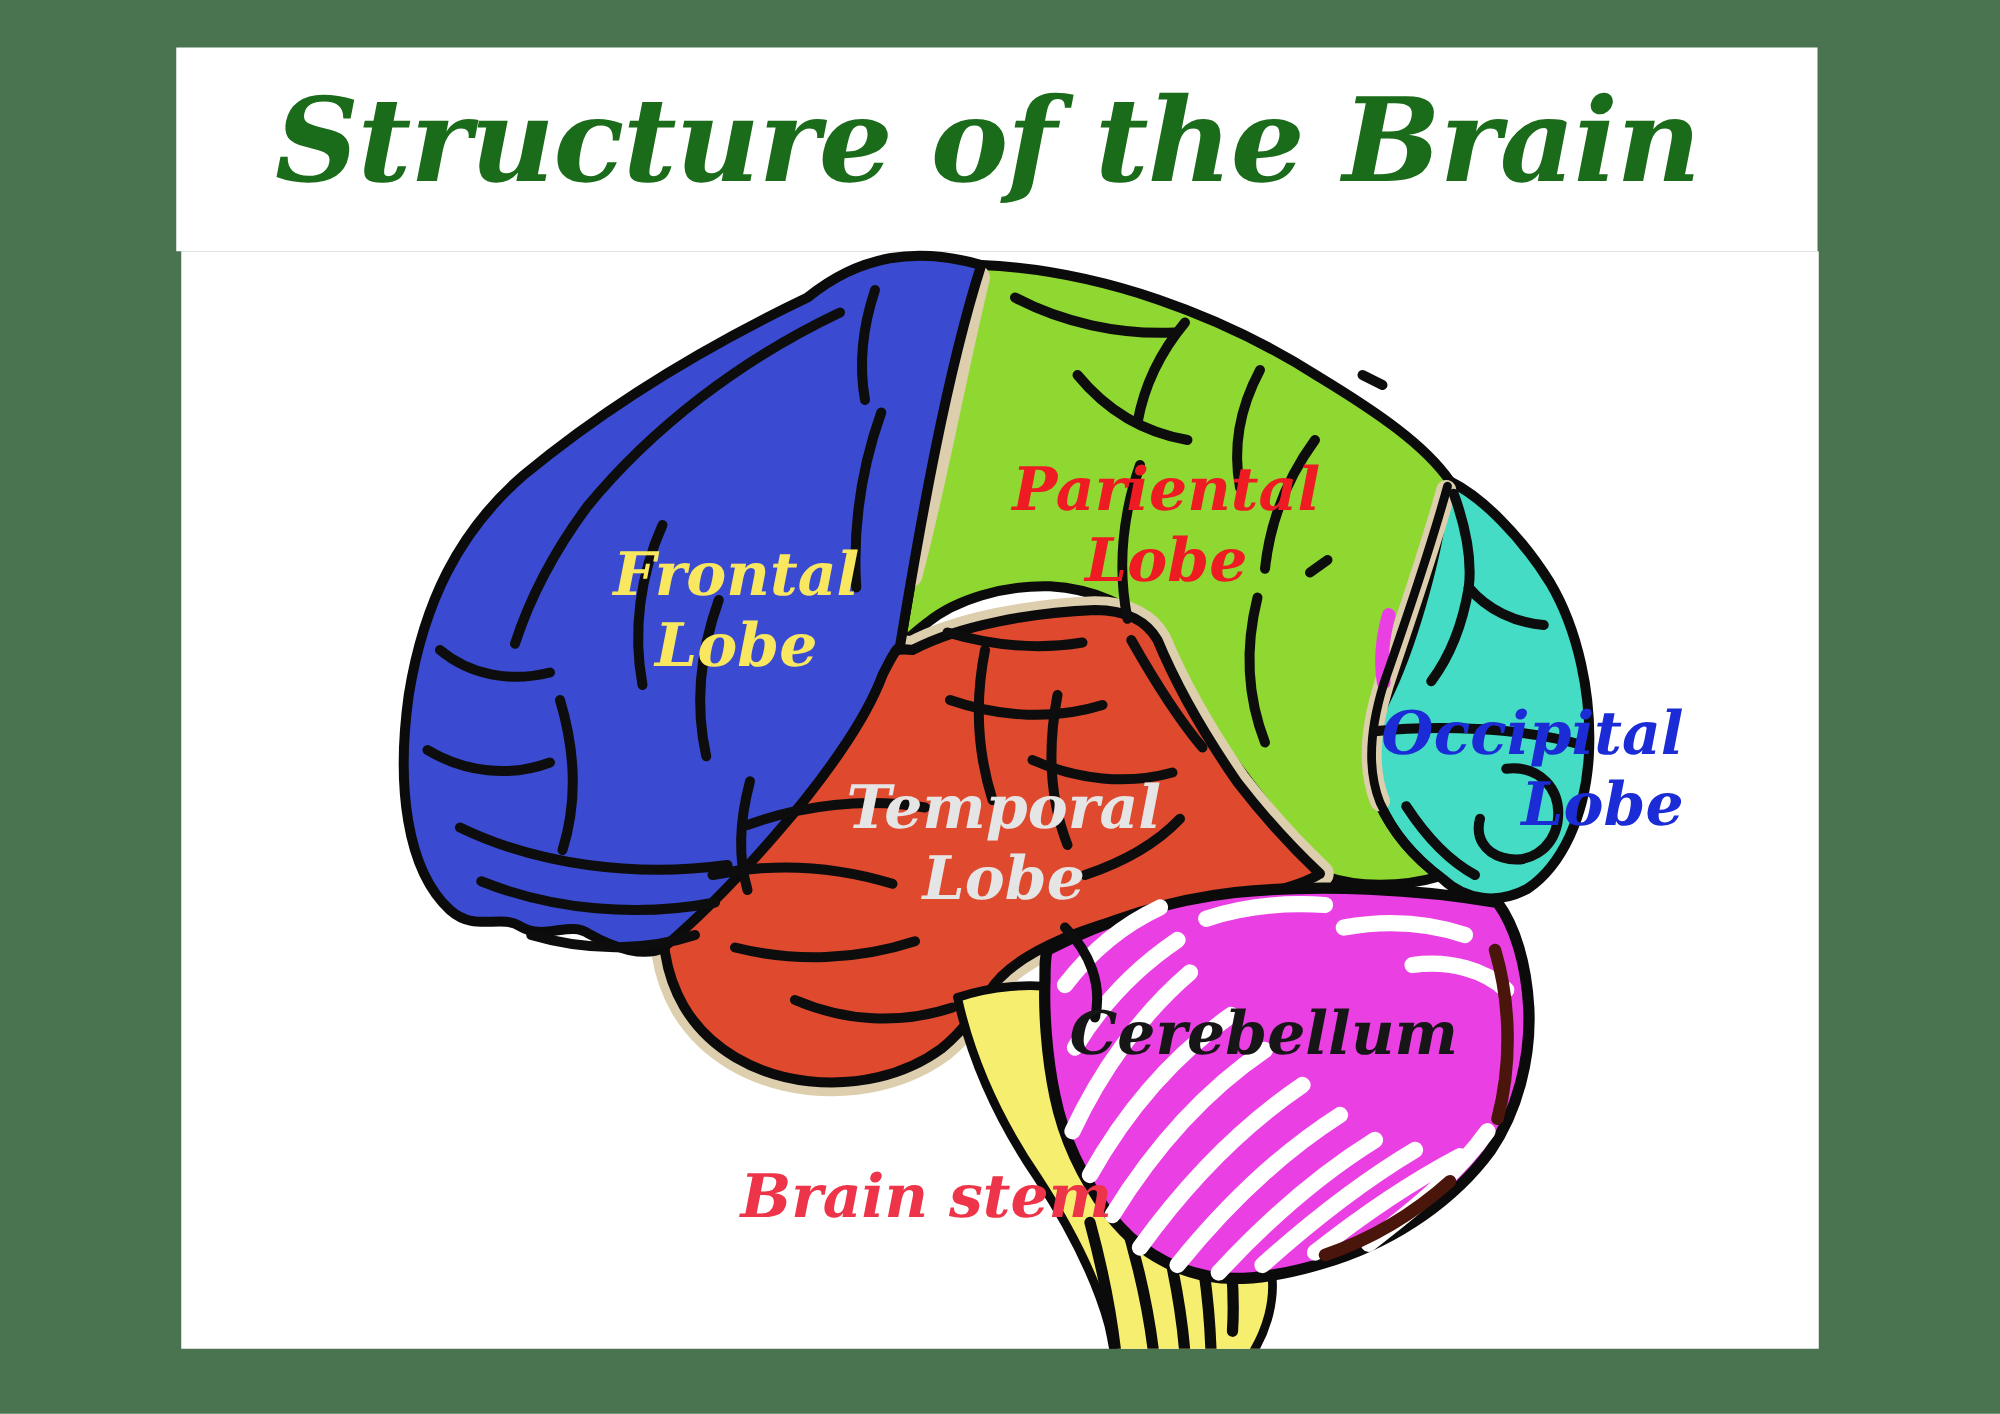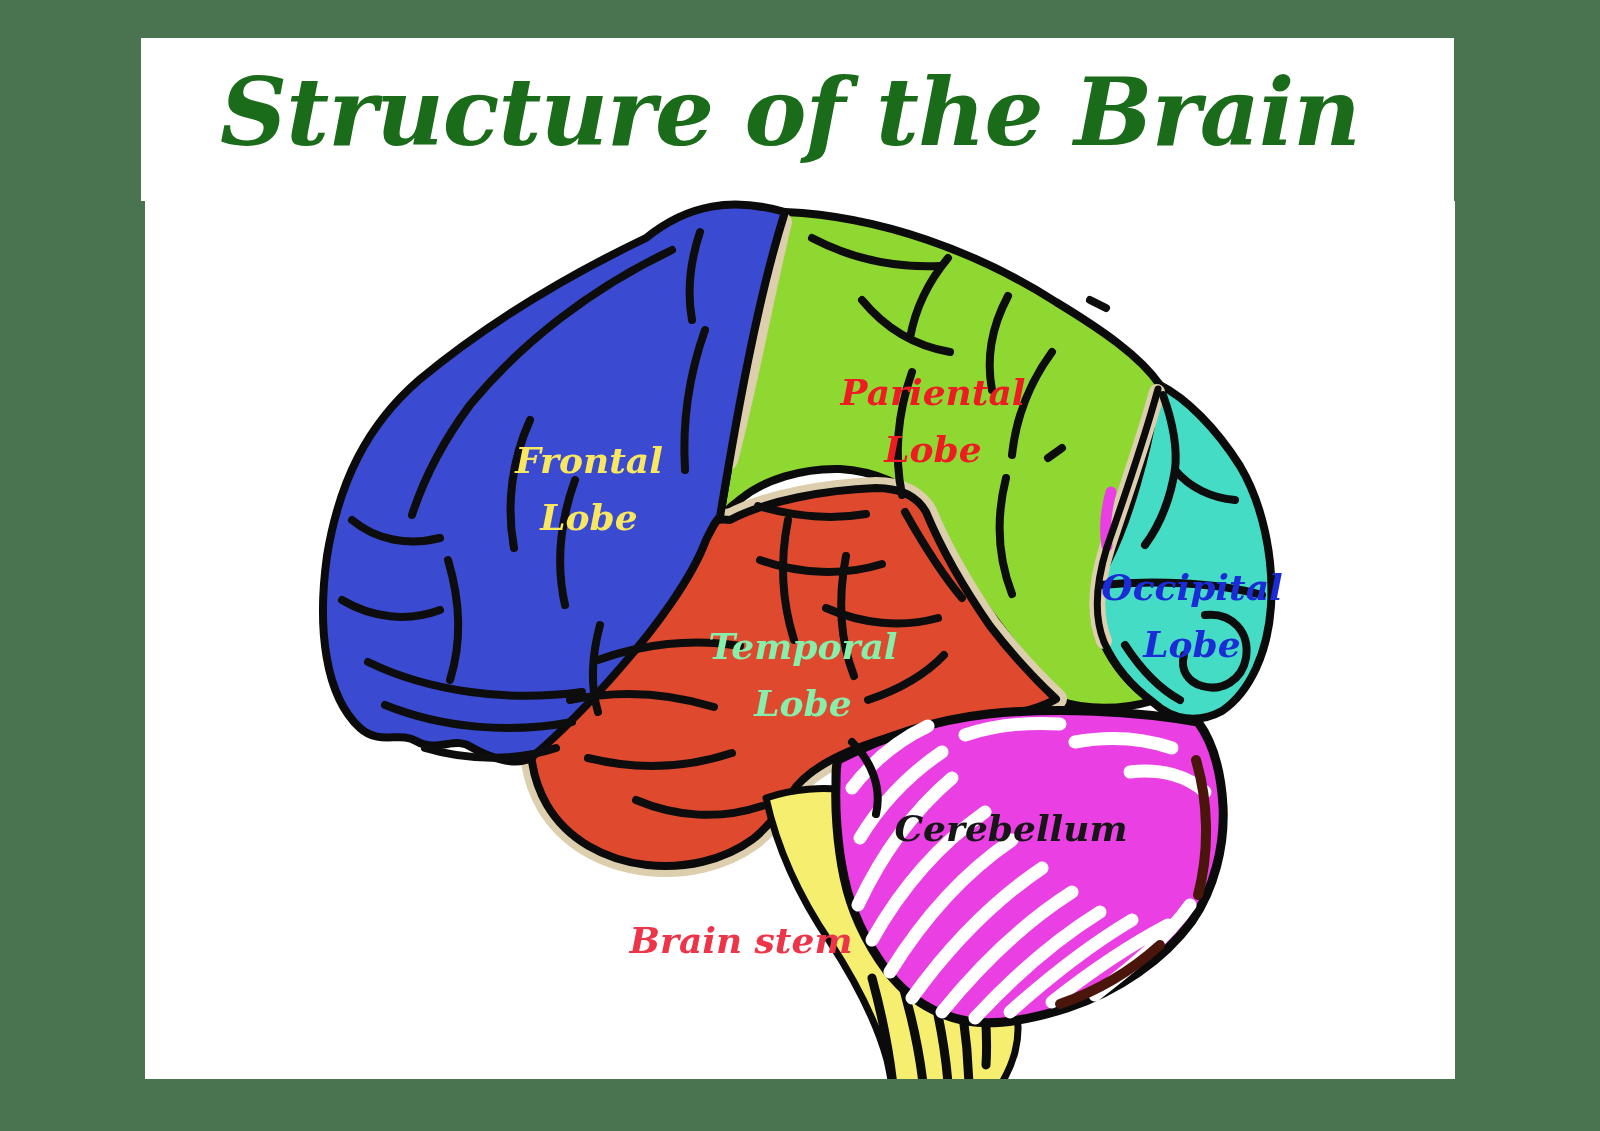--- a/index.html
+++ b/index.html
@@ -8,26 +8,26 @@
   .title-band{position:absolute;left:141px;top:38px;width:1313px;height:163px;}
   .main-card{position:absolute;left:145px;top:201px;width:1310px;height:923px;}
   .page-title{
     position:absolute;left:790px;top:112px;transform:translate(-50%,-50%);
     font-size:93px;font-weight:bold;font-style:italic;white-space:nowrap;
     letter-spacing:-1px;z-index:3;
   }
   .brain-svg{position:absolute;left:0;top:0;z-index:2;}
   .lobe-label{
     position:absolute;transform:translate(-50%,-50%);z-index:4;
-    font-weight:bold;font-style:italic;font-size:36px;line-height:57px;
+    font-weight:bold;font-style:italic;font-size:48px;line-height:57px;
     text-align:center;white-space:nowrap;
   }
   .lbl-frontal{left:543px;top:489px;margin-left:46px;}
   .lbl-parietal{left:933px;top:421px;}
-  .lbl-occipital{left:1192px;top:616px;}
+  .lbl-occipital{left:1226px;top:616px;text-align:right;}
   .lbl-temporal{left:803px;top:675px;}
   .lbl-cerebellum{left:1011px;top:828px;text-align:center;}
   .lbl-brainstem{left:741px;top:940px;}
 </style>
 </head>
 <body>
 
 <div class="stage" style="background-color: rgb(74, 115, 80);">
 
   <div class="title-band" style="background-color: rgb(255, 255, 255);"></div>
@@ -176,22 +176,22 @@
   <div class="lobe-label lbl-parietal" style="color: rgb(238, 27, 34);">
     <div>Pariental</div>
     <div>Lobe</div>
   </div>
 
   <div class="lobe-label lbl-occipital" style="color: rgb(27, 43, 213);">
     <div>Occipital</div>
     <div>Lobe</div>
   </div>
 
-  <div class="lobe-label lbl-temporal" style="color: #86efac;">
+  <div class="lobe-label lbl-temporal" style="color: #e5e5e5;">
     <div>Temporal</div>
     <div>Lobe</div>
   </div>
 
   <div class="lobe-label lbl-cerebellum" style="color: rgb(22, 22, 22);">Cerebellum</div>
 
-  <div class="lobe-label lbl-brainstem" style="color: rgb(237, 52, 72);">Brain stem</div>
+  <div class="lobe-label lbl-brainstem" style="color: rgb(237, 52, 72); margin-top: 18px;">Brain stem</div>
 
 </div>
 
 </body></html>

